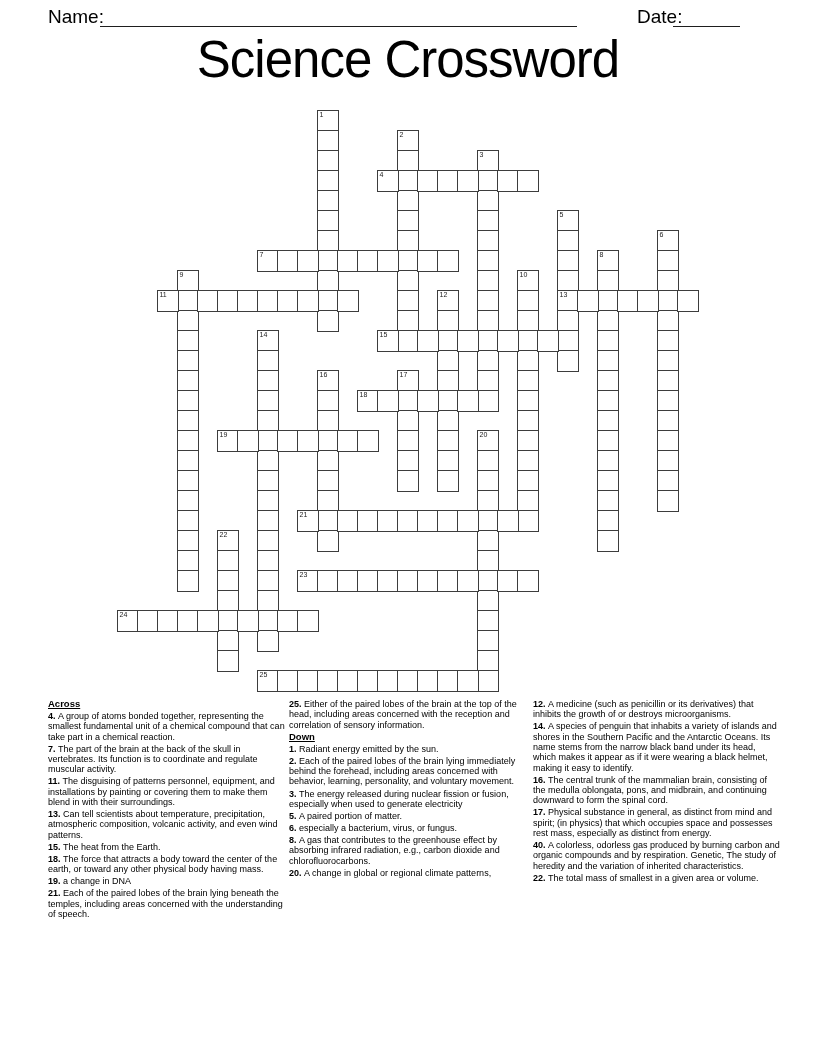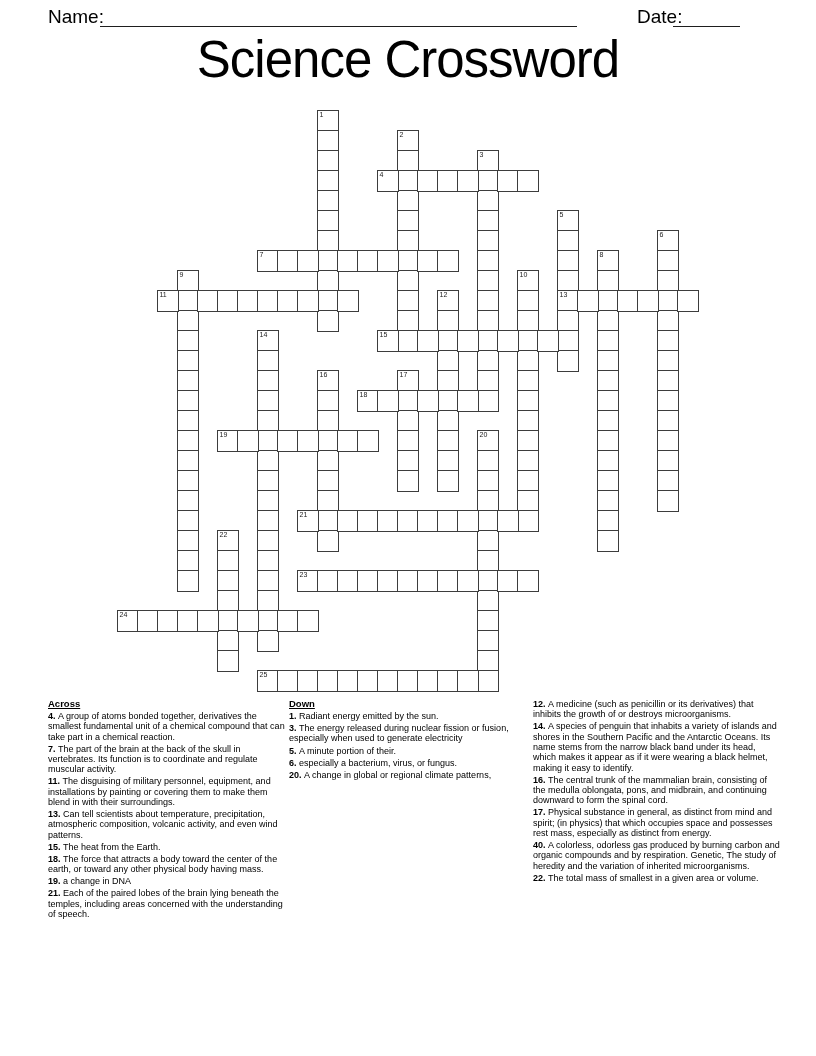--- a/index.html
+++ b/index.html
@@ -337,37 +337,40 @@
     <div class="cell" style="left: 357px; top: 670px; border-color: rgb(61, 61, 61);"></div>
     <div class="cell" style="left: 377px; top: 670px; border-color: rgb(61, 61, 61);"></div>
     <div class="cell" style="left: 397px; top: 670px; border-color: rgb(61, 61, 61);"></div>
     <div class="cell" style="left: 417px; top: 670px; border-color: rgb(61, 61, 61);"></div>
     <div class="cell" style="left: 437px; top: 670px; border-color: rgb(61, 61, 61);"></div>
     <div class="cell" style="left: 457px; top: 670px; border-color: rgb(61, 61, 61);"></div>
   </div>
 
 <div class="clue-col col1">
     <p class="clue-head">Across</p>
-    <p class="clue"><b>4. </b><span>A group of atoms bonded together, derivatives the smallest fundamental unit of a chemical compound that can take part in a chemical reaction.</span></p>
+    <p class="clue"><b>4. </b><span>A group of atoms bonded together, representing the smallest fundamental unit of a chemical compound that can take part in a chemical reaction.</span></p>
     <p class="clue"><b>7. </b><span>The part of the brain at the back of the skull in vertebrates. Its function is to coordinate and regulate muscular activity.</span></p>
-    <p class="clue"><b>11. </b><span>The disguising of military personnel, equipment, and installations by painting or covering them to make them blend in with their surroundings.</span></p>
+    <p class="clue"><b>11. </b><span>The disguising of patterns personnel, equipment, and installations by painting or covering them to make them blend in with their surroundings.</span></p>
     <p class="clue"><b>13. </b><span>Can tell scientists about temperature, precipitation, atmospheric composition, volcanic activity, and even wind patterns.</span></p>
     <p class="clue"><b>15. </b><span>The heat from the Earth.</span></p>
     <p class="clue"><b>18. </b><span>The force that attracts a body toward the center of the earth, or toward any other physical body having mass.</span></p>
     <p class="clue"><b>19. </b><span>a change in DNA</span></p>
     <p class="clue"><b>21. </b><span>Each of the paired lobes of the brain lying beneath the temples, including areas concerned with the understanding of speech.</span></p>
   </div>
 <div class="clue-col col2">
+    <p class="clue"><b>25. </b><span>Either of the paired lobes of the brain at the top of the head, including areas concerned with the reception and correlation of sensory information.</span></p>
     <p class="clue-head">Down</p>
     <p class="clue"><b>1. </b><span>Radiant energy emitted by the sun.</span></p>
+    <p class="clue"><b>2. </b><span>Each of the paired lobes of the brain lying immediately behind the forehead, including areas concerned with behavior, learning, personality, and voluntary movement.</span></p>
     <p class="clue"><b>3. </b><span>The energy released during nuclear fission or fusion, especially when used to generate electricity</span></p>
-    <p class="clue"><b>5. </b><span>A minute portion of their.</span></p>
+    <p class="clue"><b>5. </b><span>A paired portion of matter.</span></p>
     <p class="clue"><b>6. </b><span>especially a bacterium, virus, or fungus.</span></p>
+    <p class="clue"><b>8. </b><span>A gas that contributes to the greenhouse effect by absorbing infrared radiation, e.g., carbon dioxide and chlorofluorocarbons.</span></p>
     <p class="clue"><b>20. </b><span>A change in global or regional climate patterns,</span></p>
   </div>
 <div class="clue-col col3">
     <p class="clue"><b>12. </b><span>A medicine (such as penicillin or its derivatives) that inhibits the growth of or destroys microorganisms.</span></p>
     <p class="clue"><b>14. </b><span>A species of penguin that inhabits a variety of islands and shores in the Southern Pacific and the Antarctic Oceans. Its name stems from the narrow black band under its head, which makes it appear as if it were wearing a black helmet, making it easy to identify.</span></p>
     <p class="clue"><b>16. </b><span>The central trunk of the mammalian brain, consisting of the medulla oblongata, pons, and midbrain, and continuing downward to form the spinal cord.</span></p>
     <p class="clue"><b>17. </b><span>Physical substance in general, as distinct from mind and spirit; (in physics) that which occupies space and possesses rest mass, especially as distinct from energy.</span></p>
-    <p class="clue"><b>40. </b><span>A colorless, odorless gas produced by burning carbon and organic compounds and by respiration. Genetic, The study of heredity and the variation of inherited microorganisms.</span></p>
+    <p class="clue"><b>40. </b><span>A colorless, odorless gas produced by burning carbon and organic compounds and by respiration. Genetic, The study of heredity and the variation of inherited characteristics.</span></p>
     <p class="clue"><b>22. </b><span>The total mass of smallest in a given area or volume.</span></p>
   </div>
 
 </body></html>

